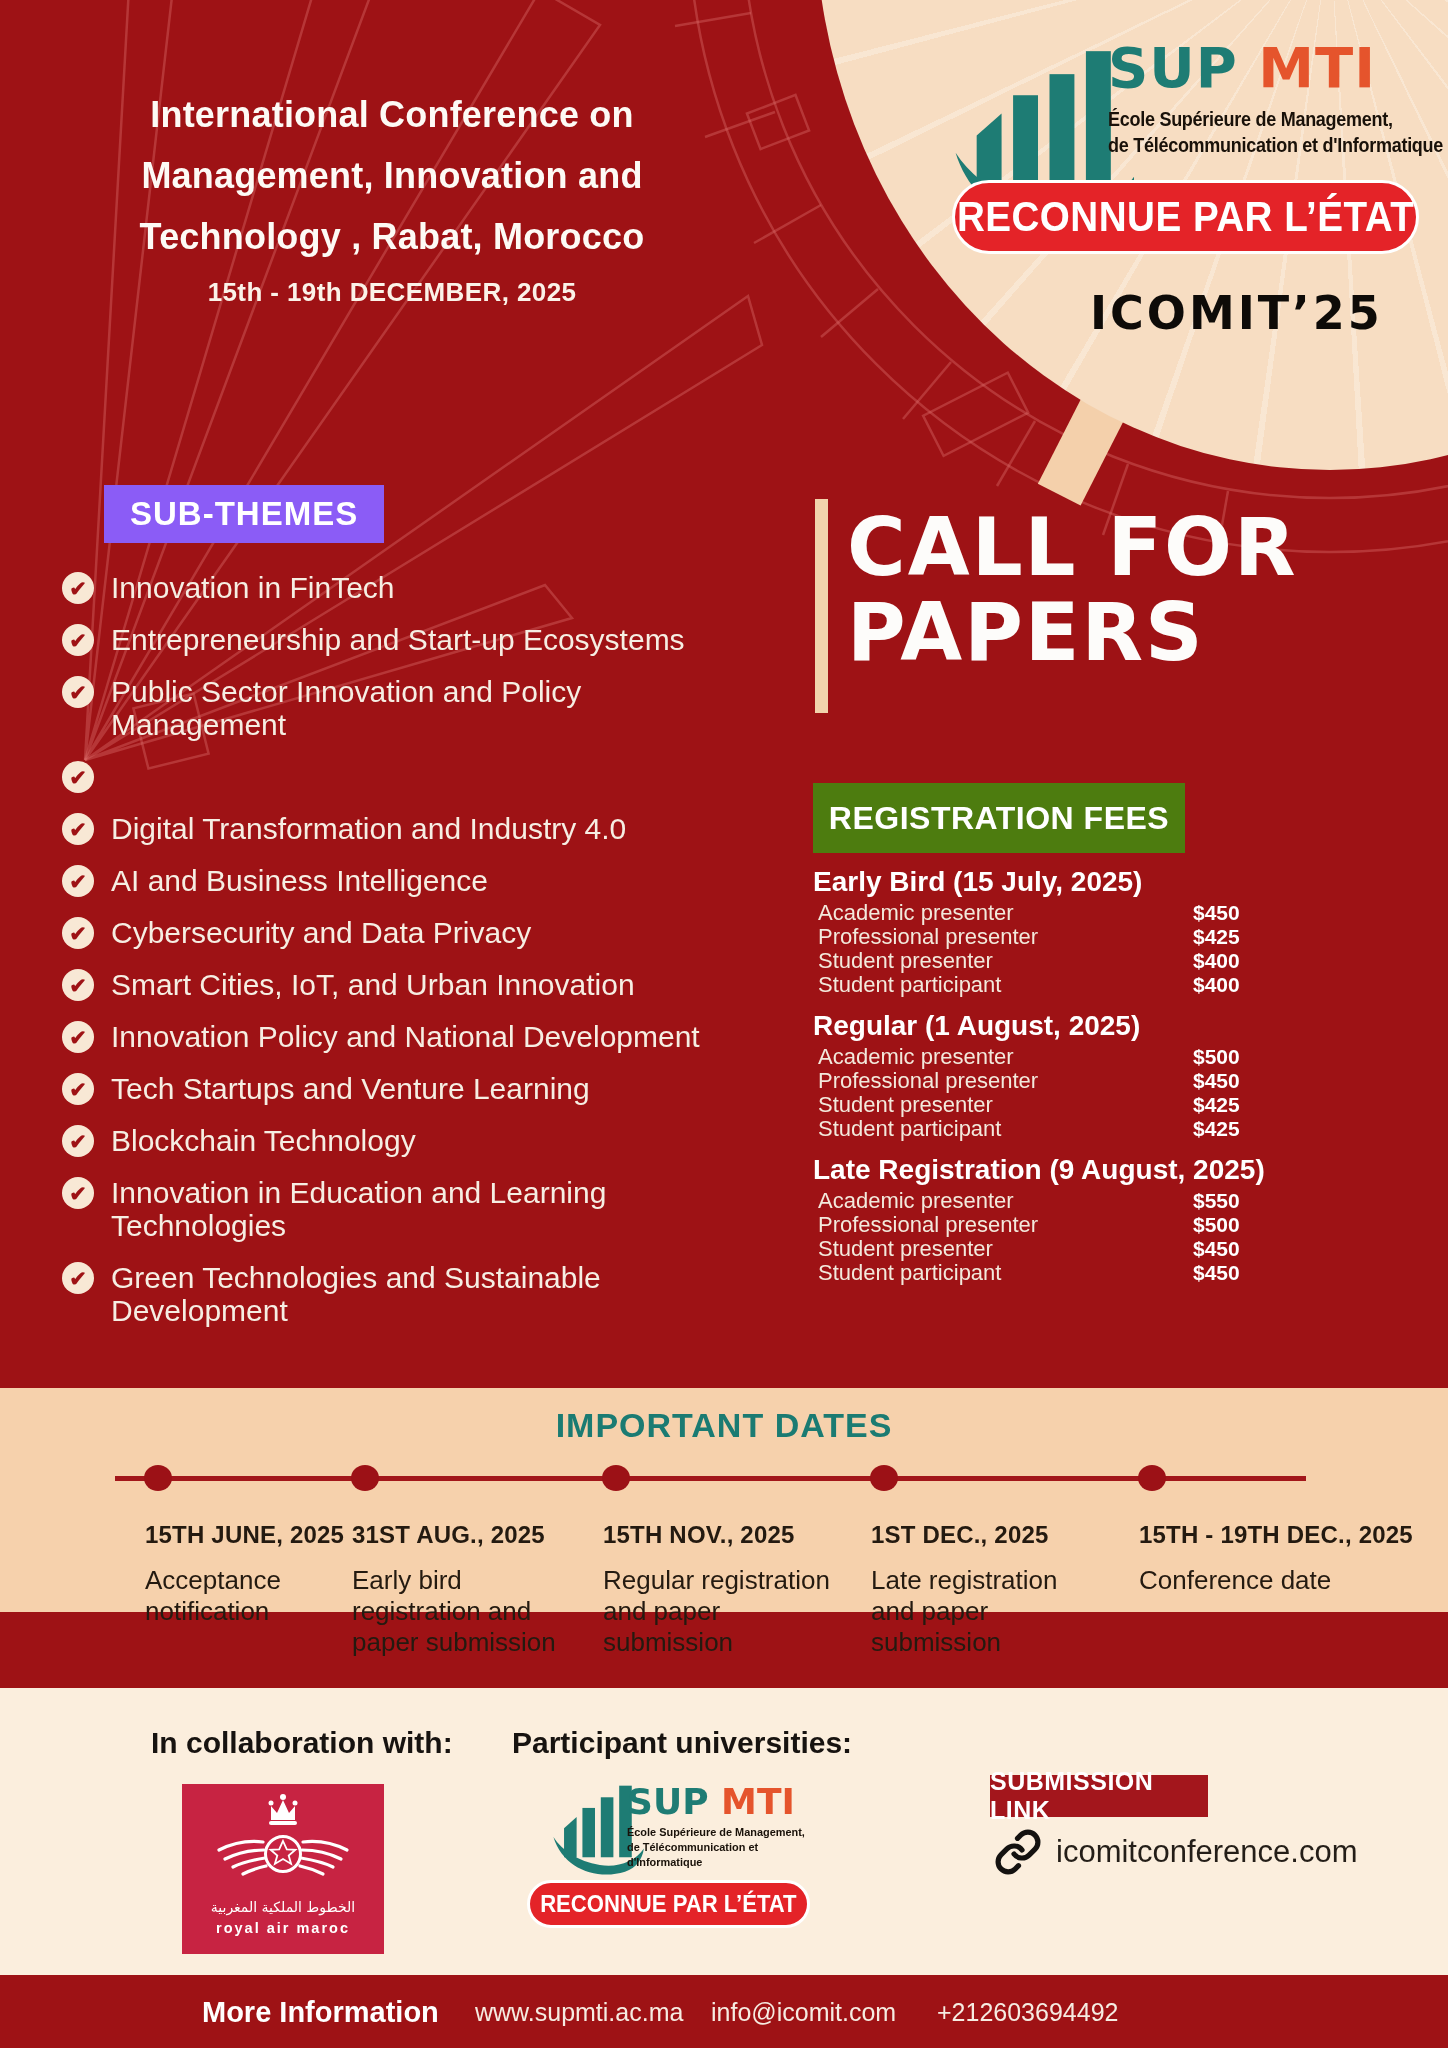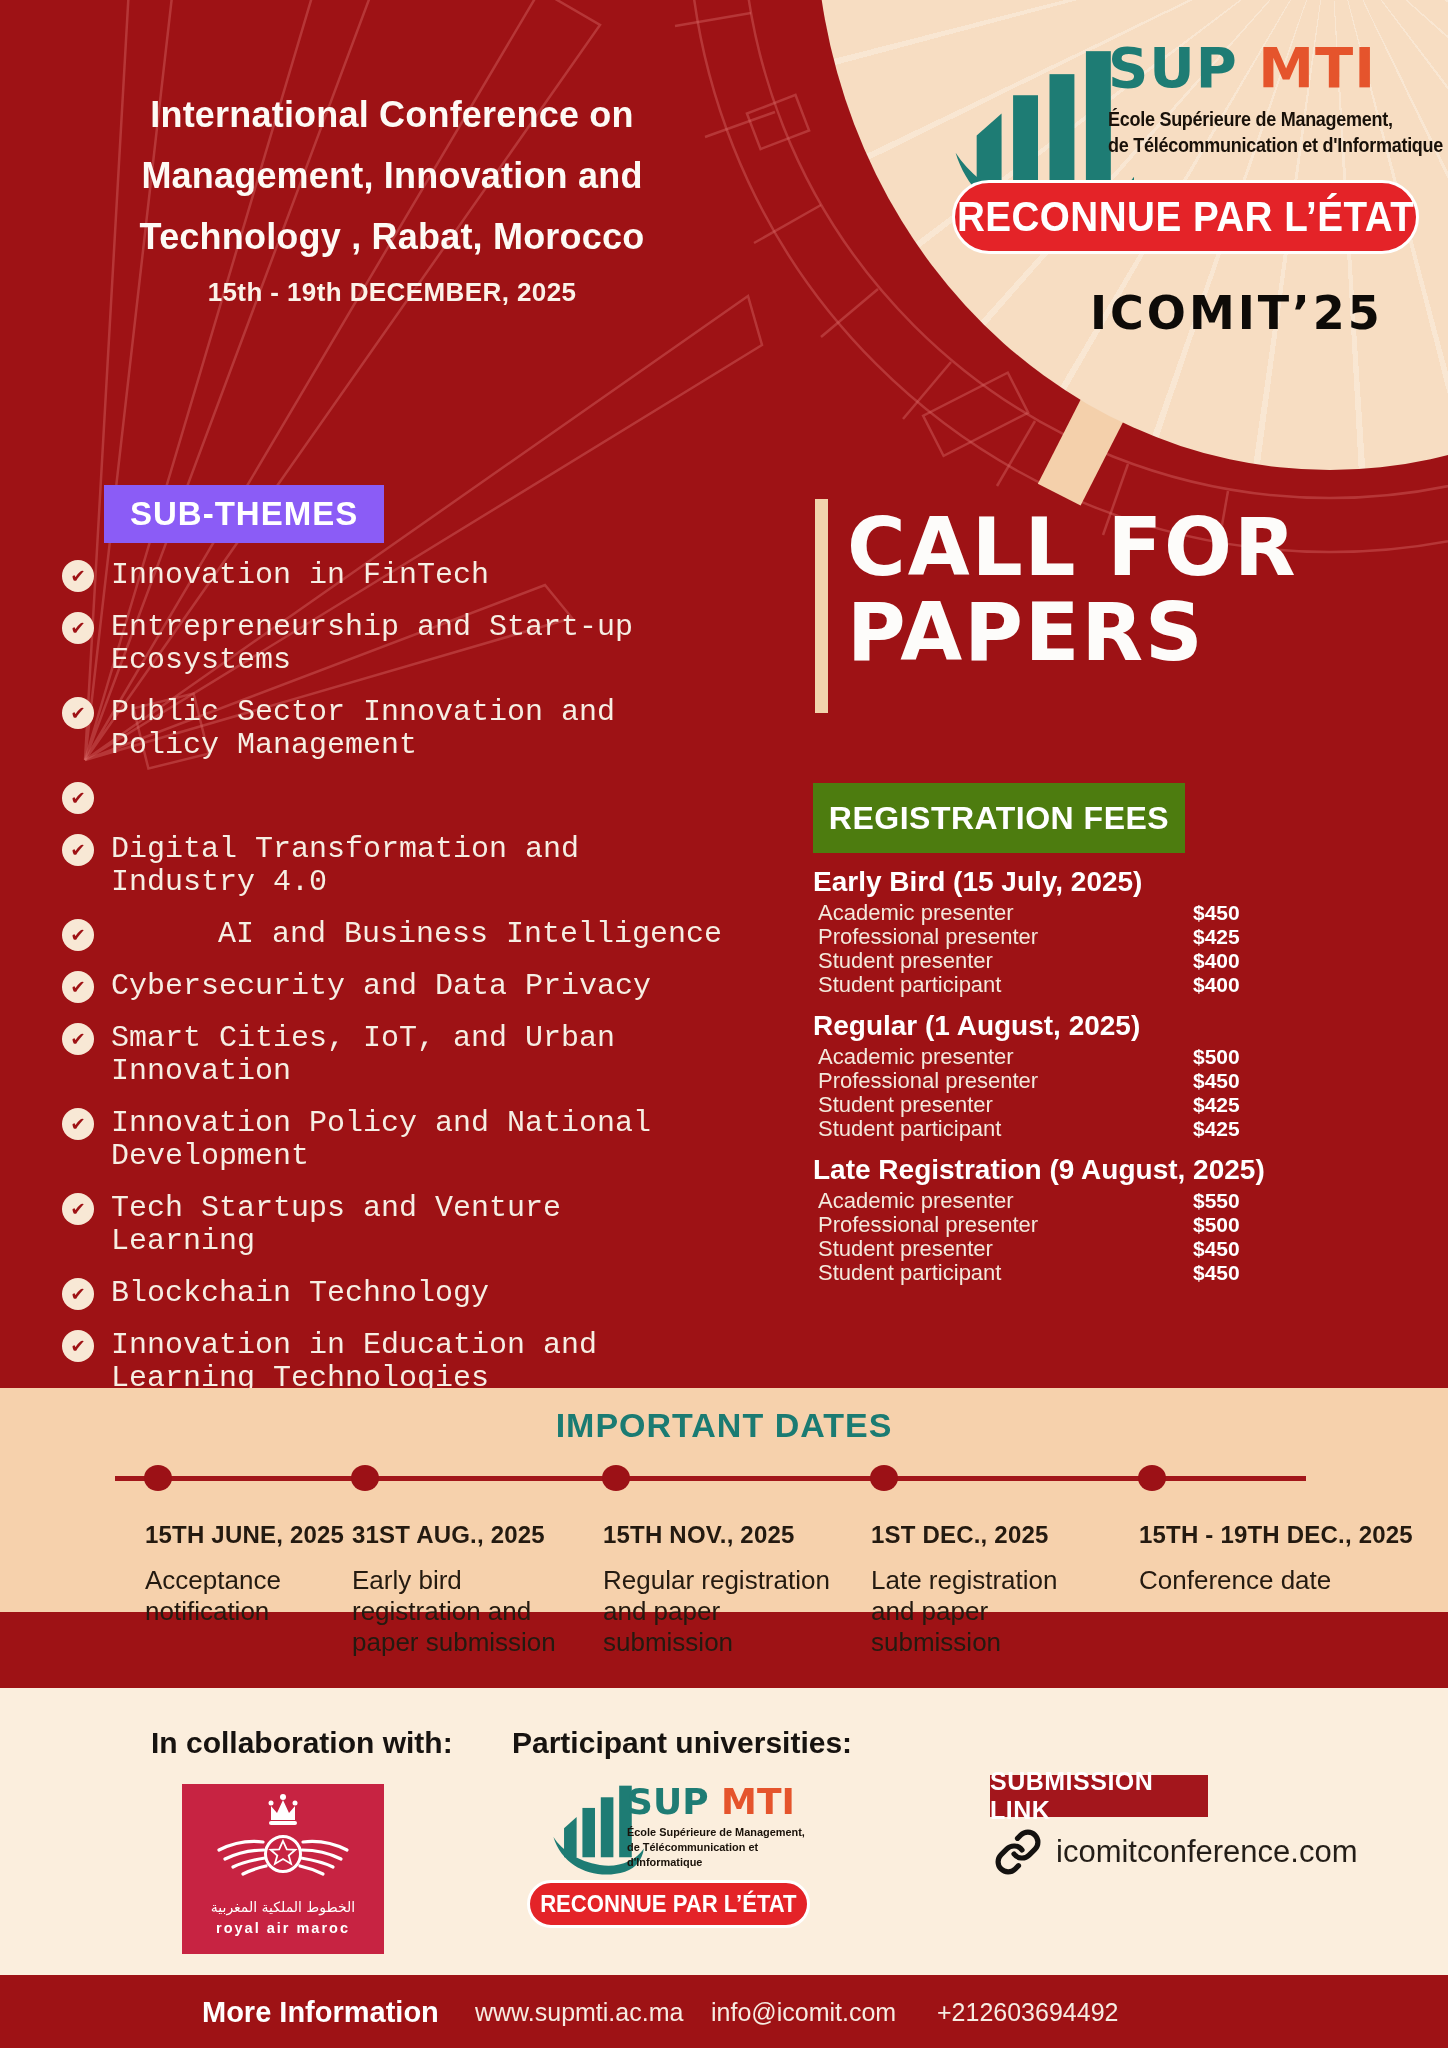--- a/index.html
+++ b/index.html
@@ -29,24 +29,24 @@
               box-sizing:border-box;}
   .state-pill span{color:#fff;font-size:42px;font-weight:800;letter-spacing:.5px;transform:scaleX(.92);
               font-family:"Liberation Sans",sans-serif;white-space:nowrap;}
   .acronym{position:absolute;left:1090px;top:286px;font-size:46px;font-weight:800;letter-spacing:3px;
            color:#0e0b08;font-family:"DejaVu Sans","Liberation Sans",sans-serif;}
 
   
   .subthemes{position:absolute;left:62px;top:485px;width:660px;}
   .subthemes-head{display:inline-block;margin-left:42px;background:#8b5cf6;color:#fff;
                   font-size:33px;line-height:38px;font-weight:bold;letter-spacing:1px;padding:10px 26px;}
-  .subtheme-list{margin-top:16px;font-family:Liberation Mono, monospace;}
+  .subtheme-list{margin-top:28px;}
   .subtheme-item{display:flex;gap:17px;align-items:flex-start;margin-bottom:19px;
                  font-size:30px;line-height:33px;color:#f6eee3;}
-  .subtheme-item:nth-of-type(6){margin-top:10px;justify-content:space-between;}
+  .subtheme-item:nth-of-type(6){margin-top:10px;}
   .check{flex:none;width:32px;height:32px;margin-top:1px;border-radius:50%;background:#f8e8d5;
          display:flex;align-items:center;justify-content:center;}
   .check::before{content:"✔";color:#9e1215;font-size:21px;font-weight:bold;line-height:1;}
 
   
   .cfp{position:absolute;left:815px;top:499px;}
   .cfp-bar{position:absolute;left:0;top:0;width:13px;height:214px;background:#f2d3ac;}
   .cfp-text{margin-left:32px;margin-top:6px;font-size:80px;line-height:85px;font-weight:800;
             letter-spacing:2px;color:#fdfcfa;font-family:"DejaVu Sans","Liberation Sans",sans-serif;}
 

